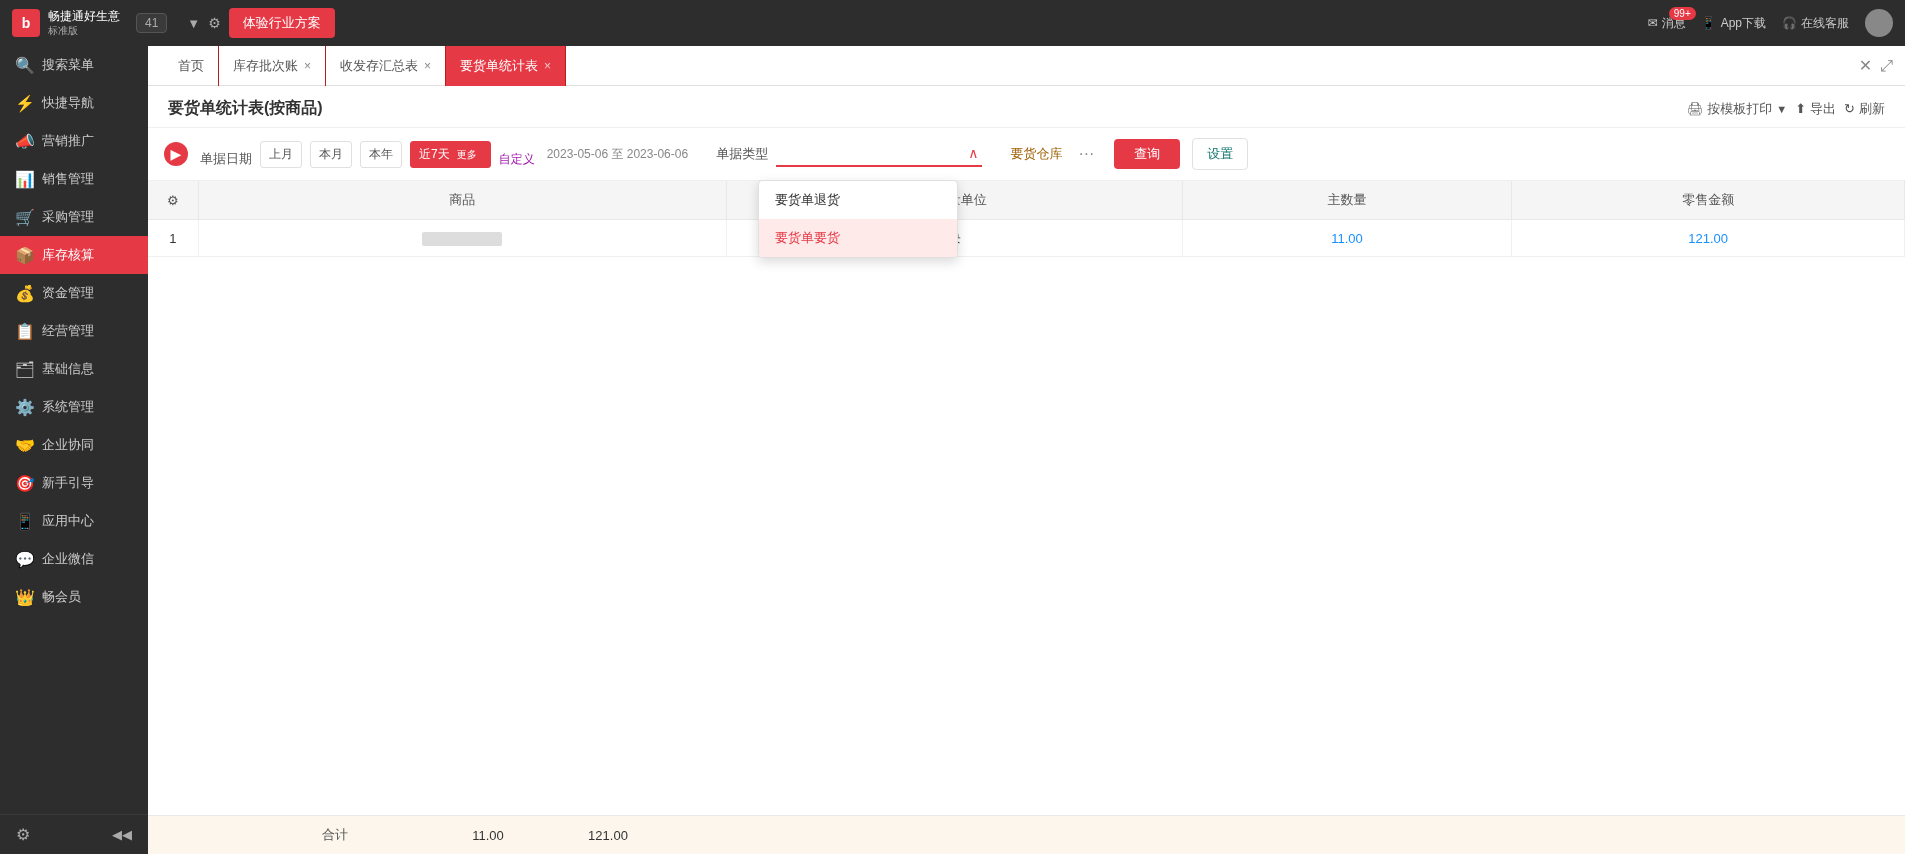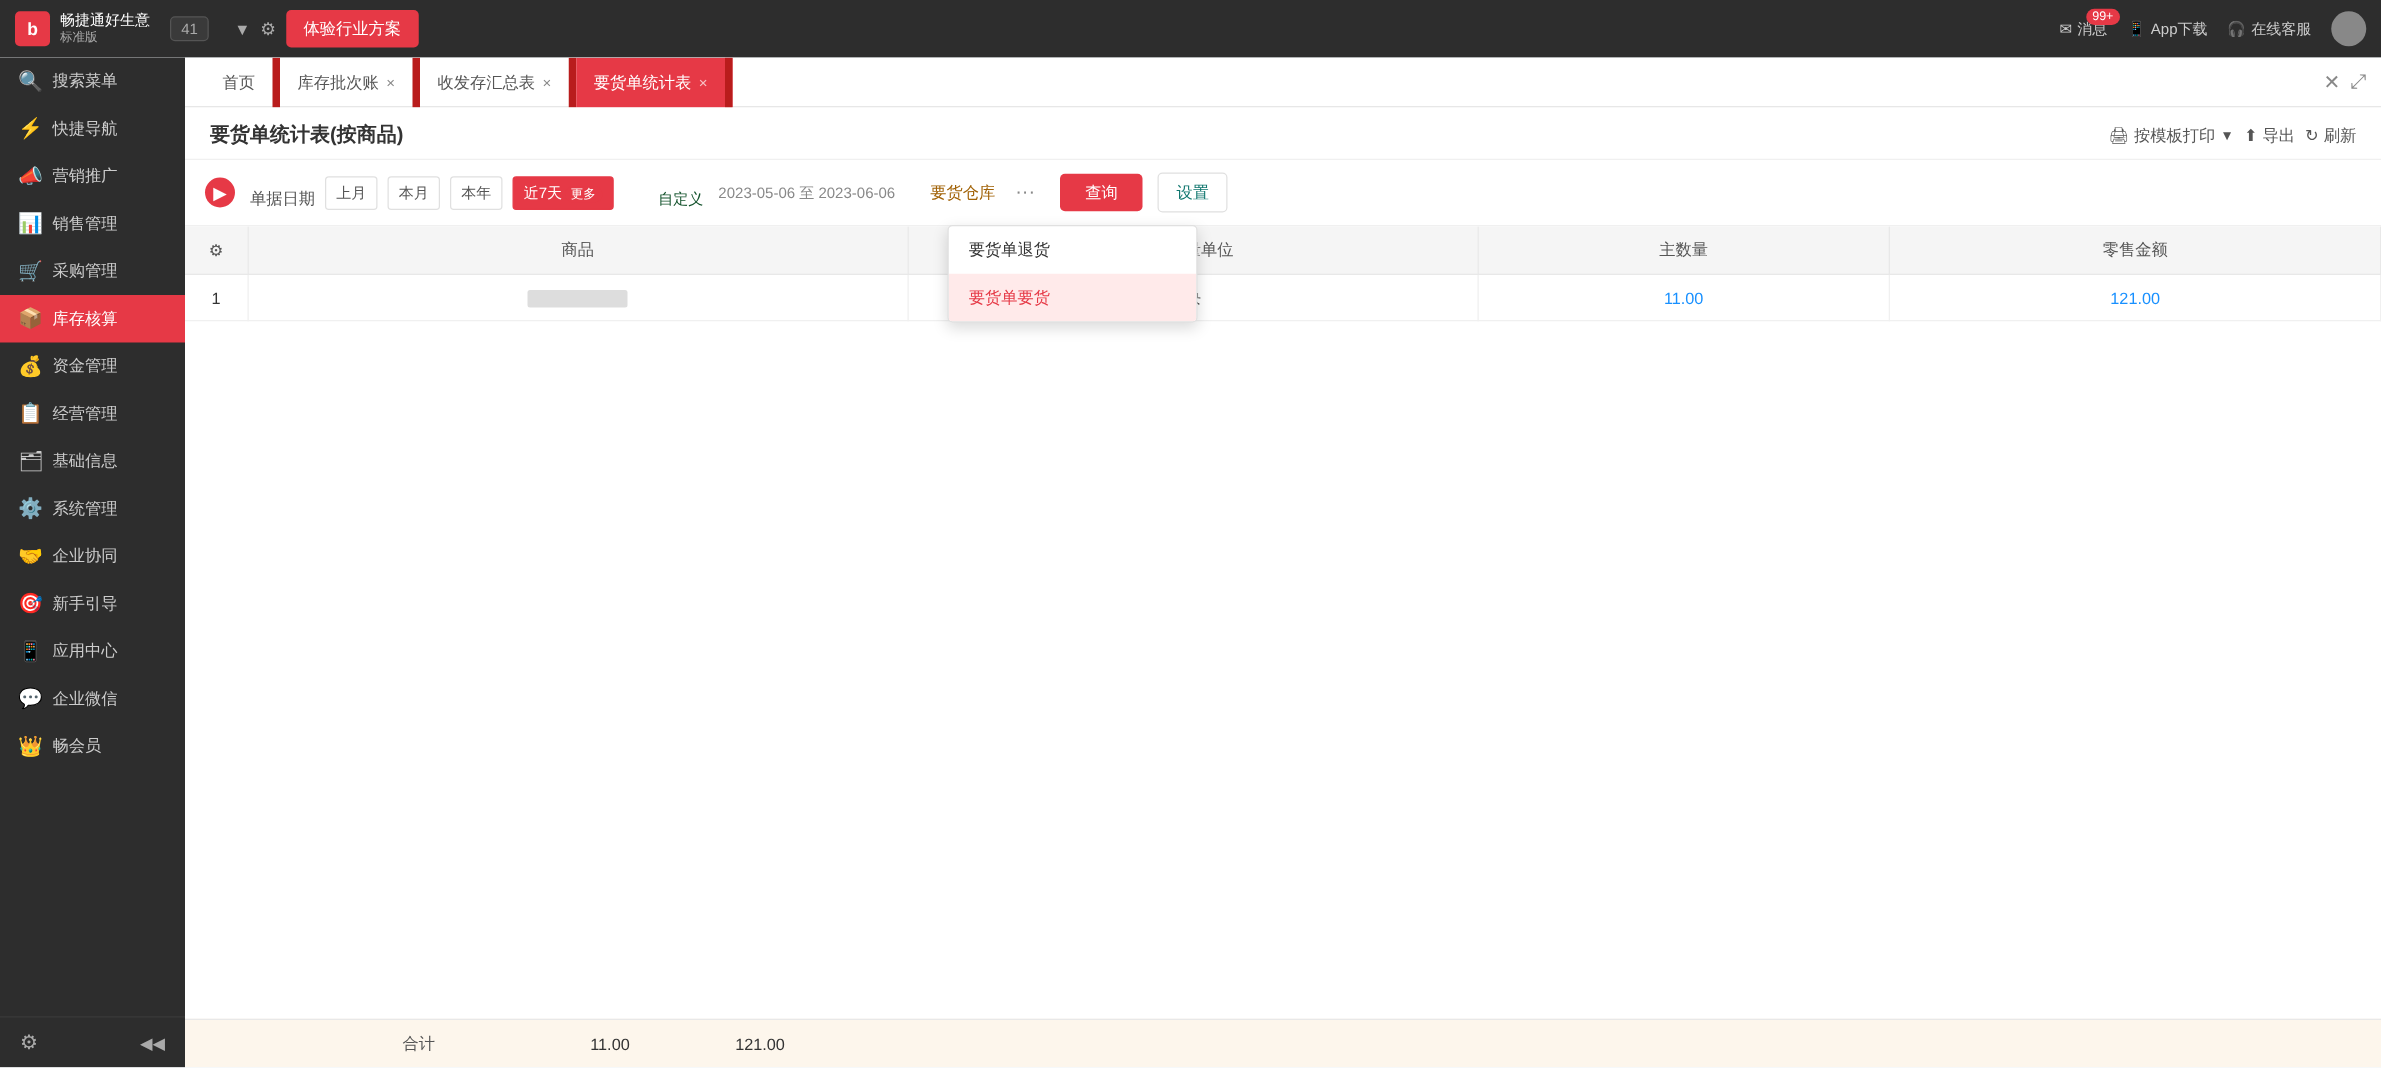--- a/index.html
+++ b/index.html
@@ -28,21 +28,21 @@
     .sidebar-item.active { background: #e63946; color: #fff; }
     .sidebar-item .s-icon { width: 18px; height: 18px; display: flex; align-items: center; justify-content: center; font-size: 16px; flex-shrink: 0; }
     .sidebar-bottom { margin-top: auto; display: flex; align-items: center; justify-content: space-between; padding: 10px 16px; border-top: 1px solid #3a3a3a; }
     .sidebar-bottom-icon { color: #aaa; cursor: pointer; font-size: 16px; }
     .sidebar-scroll { flex: 1; overflow-y: auto; }
     .sidebar-scroll::-webkit-scrollbar { width: 4px; }
     .sidebar-scroll::-webkit-scrollbar-thumb { background: #555; border-radius: 2px; }
 
     
     .tab-bar { display: flex; align-items: center; background: #fff; border-bottom: 1px solid #e0e0e0; height: 40px; padding: 0 0 0 16px; flex-shrink: 0; }
-    .tab { display: flex; align-items: center; gap: 6px; padding: 0 14px; height: 40px; font-size: 13px; color: #555; cursor: pointer; border-right: 6px solid #b91c1c; white-space: nowrap; }
+    .tab { display: flex; align-items: center; gap: 6px; padding: 0 14px; height: 40px; font-size: 13px; color: #555; cursor: pointer; border-right: 1px solid #b91c1c; white-space: nowrap; }
     .tab.active { background: #e63946; color: #fff; border-radius: 0; }
     .tab .close-btn { font-size: 12px; opacity: 0.7; }
     .tab.active .close-btn { color: #fff; }
     .tab-extra { margin-left: auto; display: flex; align-items: center; gap: 8px; padding-right: 12px; }
     .tab-extra-btn { background: none; border: none; color: #888; font-size: 16px; cursor: pointer; }
 
     
     .page-content { flex: 1; overflow: auto; padding: 0; background: #fff; display: flex; flex-direction: column; }
     .page-header { display: flex; align-items: center; justify-content: space-between; padding: 12px 20px 8px 20px; background: #fff; border-bottom: 1px solid #f0f0f0; }
     .page-title { font-size: 16px; font-weight: bold; color: #333; }
@@ -52,21 +52,21 @@
     .refresh-btn { display: flex; align-items: center; gap: 4px; color: #555; font-size: 13px; cursor: pointer; border: none; background: none; }
 
     
     .filter-bar { background: #fff; padding: 10px 16px; display: flex; align-items: center; gap: 12px; flex-wrap: wrap; border-bottom: 1px solid #f0f0f0; flex-shrink: 0; position: relative; }
     .filter-expand-btn { width: 24px; height: 24px; background: #e63946; border-radius: 50%; display: flex; align-items: center; justify-content: center; color: #fff; cursor: pointer; flex-shrink: 0; font-size: 14px; }
     .filter-group { display: flex; align-items: flex-end; gap: 8px; }
     .filter-label { color: #555; font-size: 13px; white-space: nowrap; }
     .date-btn { font-size: 12px; color: #555; padding: 4px 8px; border: 1px solid #e0e0e0; border-radius: 3px; cursor: pointer; background: #fff; }
     .date-btn.active { background: #e63946; color: #fff; border-color: #e63946; }
     .date-badge { background: #e63946; color: #fff; border-radius: 10px; font-size: 10px; padding: 1px 5px; margin-left: 2px; }
-    .date-custom { font-size: 12px; color: #14532d; cursor: pointer; margin-left: 28px; }
+    .date-custom { font-size: 12px; color: #a21caf; cursor: pointer; }
     .date-range { font-size: 12px; color: #888; }
     .filter-type-group { display: flex; align-items: center; gap: 8px; margin-left: 16px; }
     .filter-type-label { color: #555; font-size: 13px; }
     .filter-select-wrapper { position: relative; display: flex; align-items: center; border-bottom: 2px solid #e63946; min-width: 200px; }
     .filter-select-input { border: none; outline: none; font-size: 13px; color: #333; padding: 4px 6px; flex: 1; background: transparent; }
     .filter-select-arrow { color: #e63946; cursor: pointer; padding: 0 4px; font-size: 14px; }
     .warehouse-label { color: #a16207; font-size: 13px; margin-left: 16px; }
     .filter-more-btn { color: #888; font-size: 16px; cursor: pointer; margin-left: 4px; }
     .query-btn { background: #e63946; color: #fff; border: none; border-radius: 4px; padding: 6px 20px; font-size: 13px; cursor: pointer; margin-left: 8px; }
     .settings-btn { background: #fff; color: #0f766e; border: 1px solid #e0e0e0; border-radius: 4px; padding: 6px 14px; font-size: 13px; cursor: pointer; text-align: center; }
@@ -250,20 +250,27 @@
             <button class="date-btn">上月</button>
             <button class="date-btn">本月</button>
             <button class="date-btn">本年</button>
             <button class="date-btn active">
               近7天<span class="date-badge">更多</span>
             </button>
             <span class="date-custom">自定义</span>
           </div>
           <div class="date-range">2023-05-06 至 2023-06-06</div>
 
+          <div class="filter-type-group">
+            <span class="filter-type-label">单据类型</span>
+            <div class="filter-select-wrapper">
+              <input class="filter-select-input" value="" style="min-width: 180px;">
+              <span class="filter-select-arrow">∧</span>
+            </div>
+          </div>
 
           <span class="warehouse-label">要货仓库</span>
           <span class="filter-more-btn">···</span>
 
           <button class="query-btn">查询</button>
           <button class="settings-btn">设置</button>
 
           <div class="dropdown-overlay">
             <div class="dropdown-menu">
               <div class="dropdown-item">要货单退货</div>

